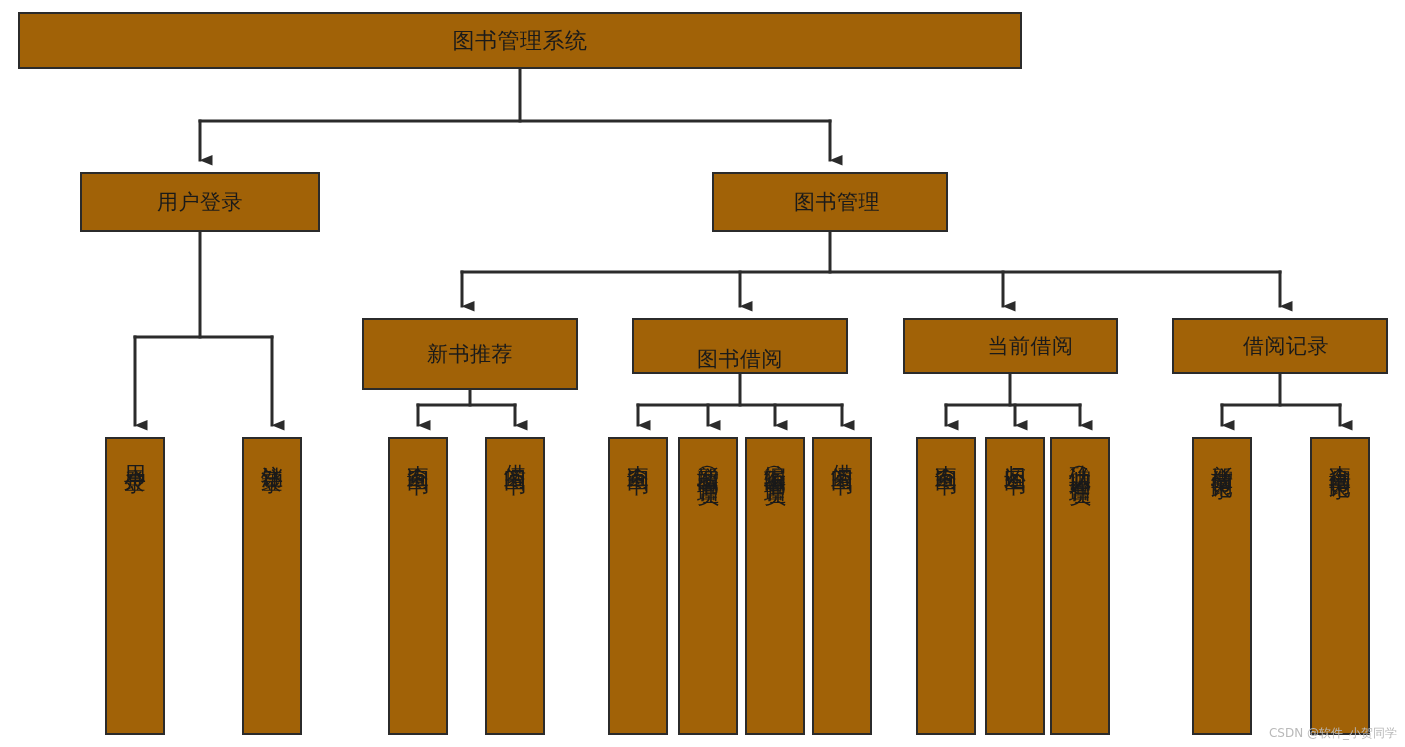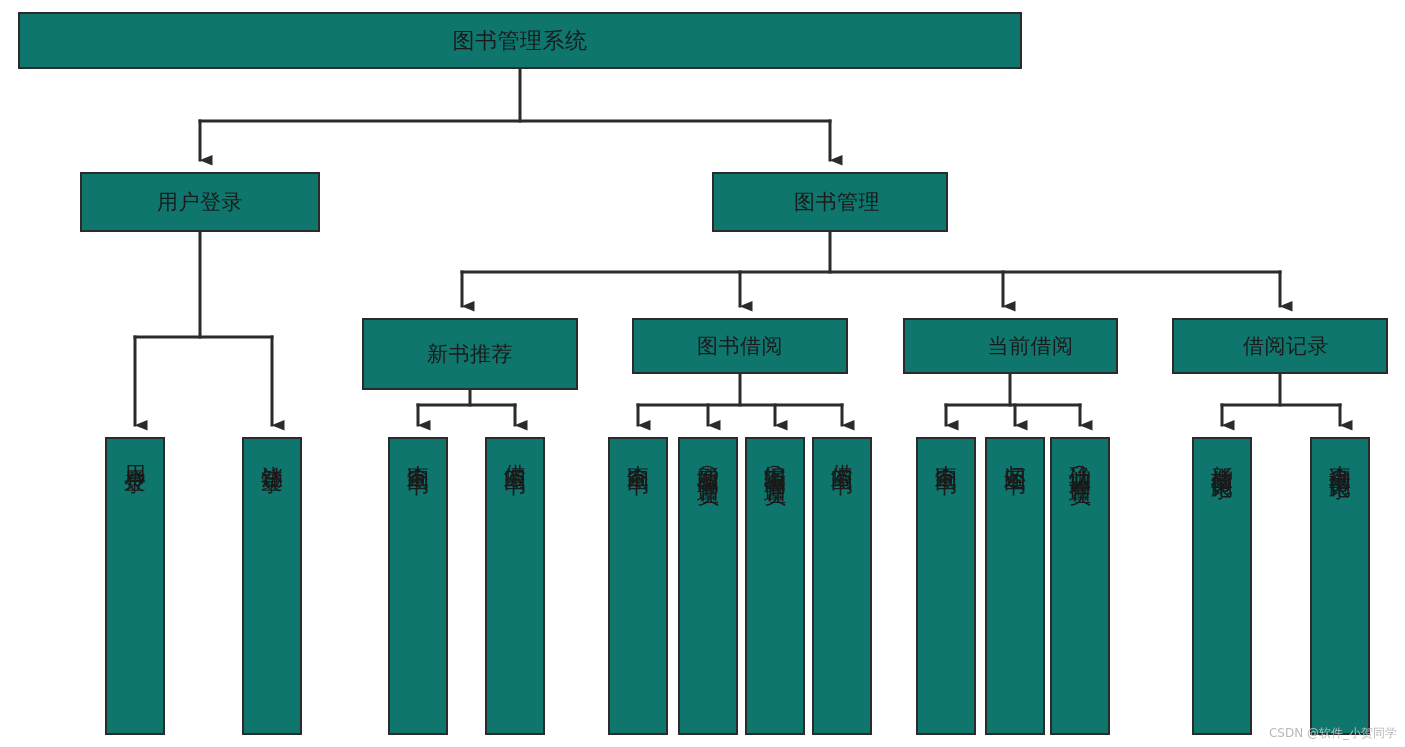--- a/index.html
+++ b/index.html
@@ -21,21 +21,21 @@
   #edge-layer {
     position: absolute;
     left: 0;
     top: 0;
     width: 1405px;
     height: 747px;
   }
   .node {
     position: absolute;
     box-sizing: border-box;
-    background: #0f766e;
+    background: #a16207;
     border: 2px solid #2b2b2b;
     display: flex;
     align-items: center;
     justify-content: center;
     z-index: 2;
   }
   .node-label {
     color: #1a1a1a;
     letter-spacing: 0.5px;
     white-space: nowrap;
@@ -146,21 +146,21 @@
   <div class="node horizontal" style="left: 80px; top: 172px; width: 240px; height: 60px;">
     <span class="node-label">用户登录</span>
   </div>
   <div class="node horizontal" style="left: 712px; top: 172px; width: 236px; height: 60px; padding-left: 14px;">
     <span class="node-label">图书管理</span>
   </div>
 
   <div class="node horizontal" style="left: 362px; top: 318px; width: 216px; height: 72px;">
     <span class="node-label">新书推荐</span>
   </div>
-  <div class="node horizontal" style="left: 632px; top: 318px; width: 216px; height: 56px;">
+  <div class="node horizontal" style="left: 632px; top: 318px; width: 216px; height: 56px; align-items: flex-end;">
     <span class="node-label">图书借阅</span>
   </div>
   <div class="node horizontal" style="left: 903px; top: 318px; width: 215px; height: 56px; padding-left: 40px;">
     <span class="node-label">当前借阅</span>
   </div>
   <div class="node horizontal" style="left: 1172px; top: 318px; width: 216px; height: 56px; padding-left: 12px;">
     <span class="node-label">借阅记录</span>
   </div>
 
   <div class="node vertical" style="left: 105px; top: 437px; width: 60px; height: 298px;">

